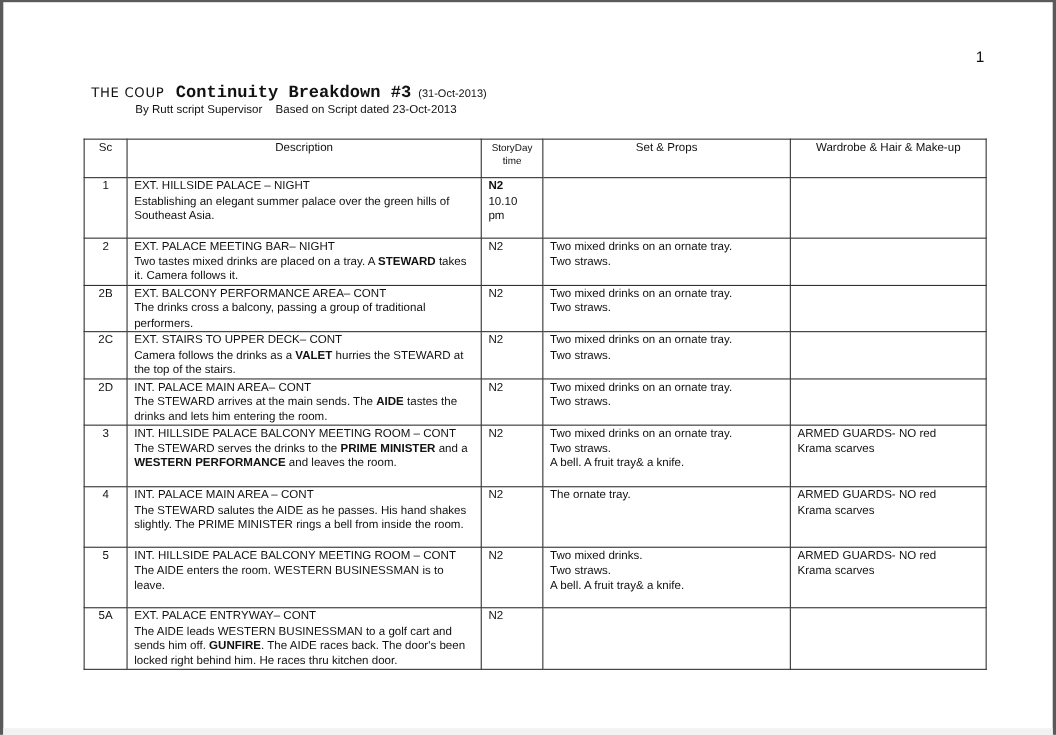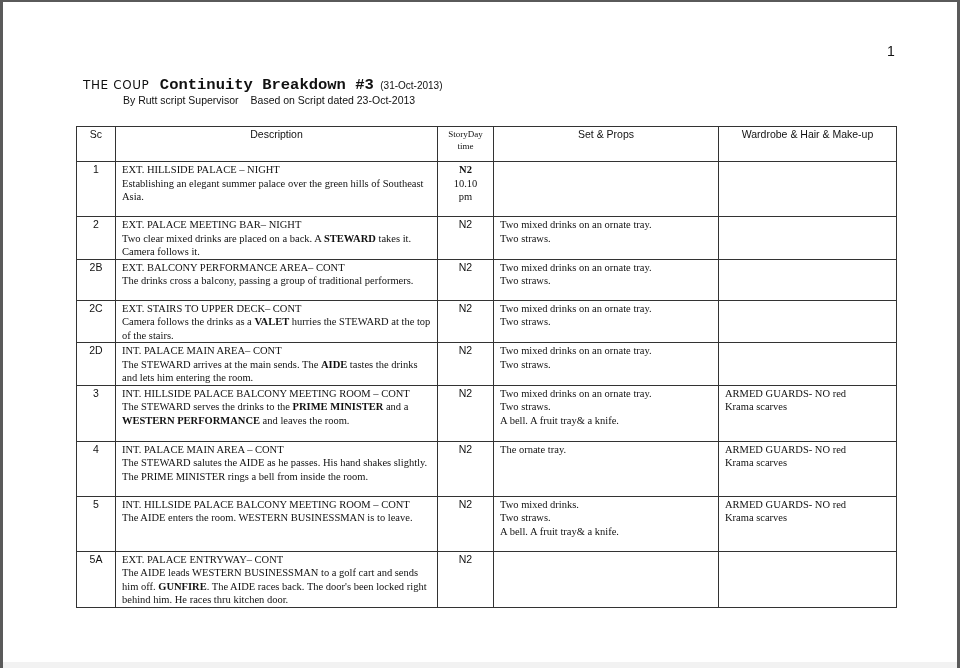--- a/index.html
+++ b/index.html
@@ -32,24 +32,24 @@
   }
   table.breakdown th, table.breakdown td {
     border: 1.3px solid #333;
     vertical-align: top;
     padding: 1px 6px 0 6px;
     overflow: hidden;
   }
   table.breakdown th { font-weight: normal; text-align: center; padding-top: 1px; }
   th.col-story { font-size: 9px; line-height: 12px; padding: 1px 2px 0 2px; }
   td.sc { text-align: center; padding-left: 2px; padding-right: 2px; }
-  td.story { text-align: center; padding-left: 2px; padding-right: 2px; }
+  td.story { text-align: left; padding-left: 2px; padding-right: 2px; }
   td.story b { font-weight: bold; }
   td.desc b { font-weight: bold; }
-  .line { display: block; font-family: Liberation Serif, serif; }
+  .line { display: block; }
 </style>
 </head>
 <body>
 
 <div class="frame-top"></div>
 <div class="frame-left"></div>
 <div class="frame-right"></div>
 <div class="frame-bottom"></div>
 
 <div class="page-number">1</div>
@@ -95,21 +95,21 @@
           <span class="line">10.10</span>
           <span class="line">pm</span>
         </td>
         <td></td>
         <td></td>
       </tr>
       <tr style="height: 42px;">
         <td class="sc">2</td>
         <td class="desc">
           <span class="line">EXT. PALACE MEETING BAR– NIGHT</span>
-          <span class="line"><span>Two clear mixed drinks are placed on a back. A </span><b>STEWARD</b><span> takes it. Camera follows it.</span></span>
+          <span class="line"><span>Two tastes mixed drinks are placed on a tray. A </span><b>STEWARD</b><span> takes it. Camera follows it.</span></span>
         </td>
         <td class="story"><span>N2</span></td>
         <td>
           <span class="line">Two mixed drinks on an ornate tray.</span>
           <span class="line">Two straws.</span>
         </td>
         <td></td>
       </tr>
       <tr style="height: 41px;">
         <td class="sc">2B</td>

